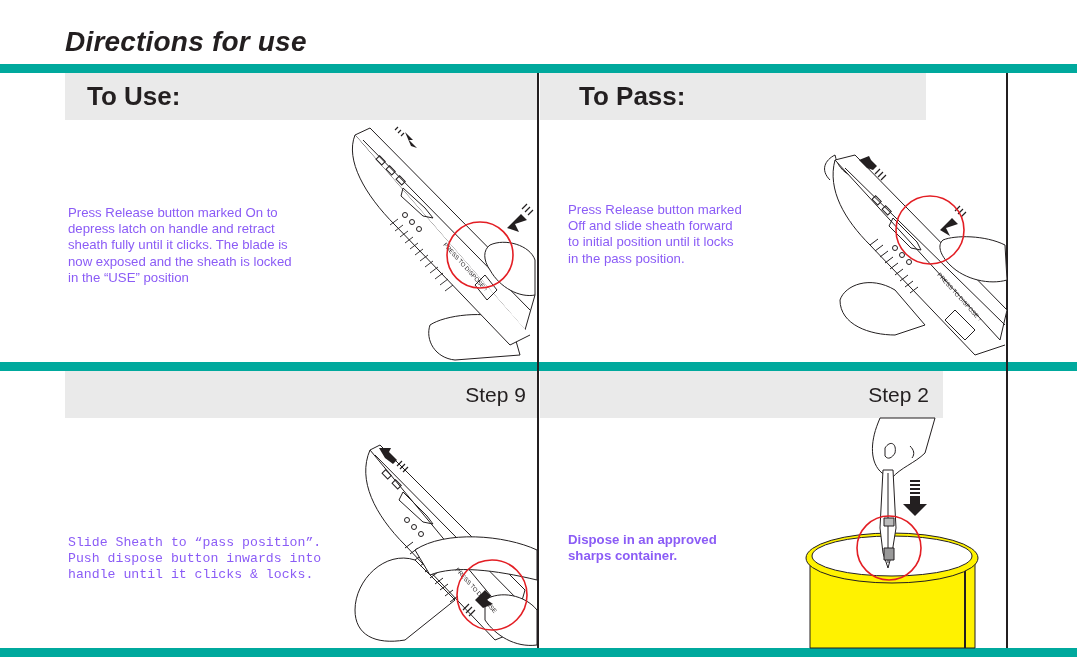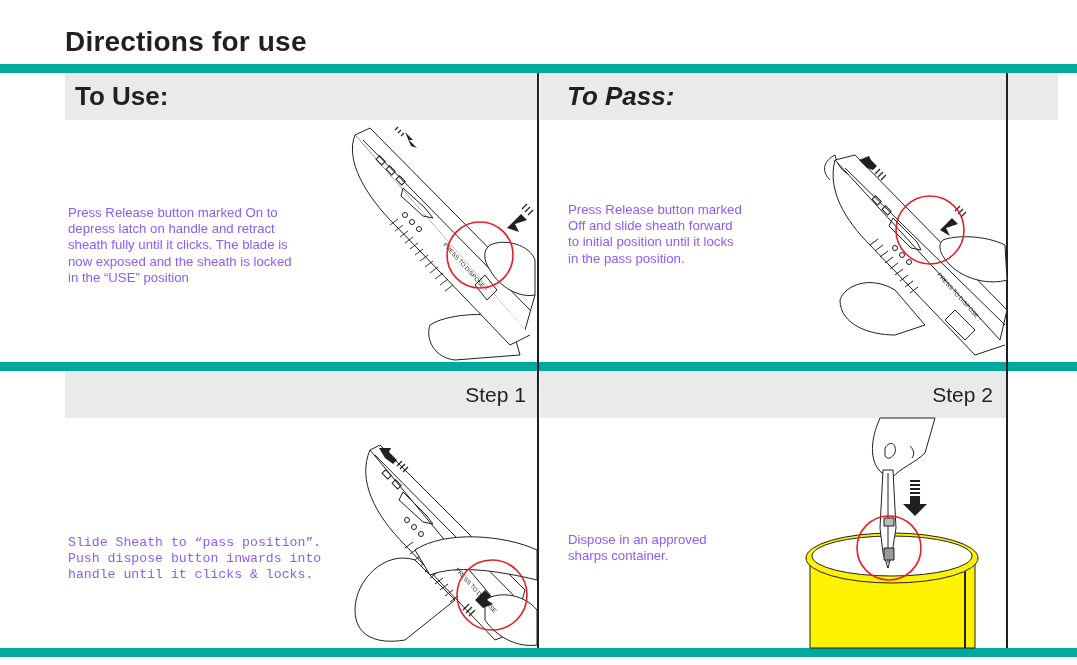--- a/index.html
+++ b/index.html
@@ -1,65 +1,65 @@
 <!DOCTYPE html>
 <html><head>
 <meta charset="utf-8">
 <style>
   html, body { margin:0; padding:0; background:#ffffff; }
   body { width:1077px; height:665px; position:relative; overflow:hidden;
          font-family:"Liberation Sans", sans-serif; color:#231f20; }
   .abs { position:absolute; }
-  .title { left:65px; top:26px; font-size:28px; font-weight:bold; letter-spacing:0.2px; }
+  .title { left:65px; top:26px; font-size:28px; font-weight:bold; font-style:italic; letter-spacing:0.2px; }
   .teal { left:0; width:1077px; height:9px; background:#00a99d; }
   .band { background:#eaeaea; height:47px; }
-  .head { font-size:26px; font-weight:bold; }
+  .head { font-size:26px; font-weight:bold;margin-left:12px; }
   .step { font-size:21px; }
   .vline { width:2px; background:#231f20; }
   .body-text { font-size:13.2px; line-height:16.2px; color:#8b5cf6; white-space:pre-line; }
   svg { position:absolute; overflow:visible; }
 </style>
 </head>
 <body>
 
 <div class="abs title">Directions for use</div>
 
 <div class="abs teal" style="top:64px;"></div>
 <div class="abs teal" style="top:362px;"></div>
 <div class="abs teal" style="top:648px;"></div>
 
 <div class="abs band" style="left:65px; top:73px; width:473px;">
   <span class="abs head" style="left:10px; top:8px;">To Use:</span>
 </div>
-<div class="abs band" style="left:540px; top:73px; width:518px;font-style:italic;">
+<div class="abs band" style="left:540px; top:73px; width:386px;">
   <span class="abs head" style="left:27px; top:8px;">To Pass:</span>
 </div>
 <div class="abs band" style="left:65px; top:371px; width:473px;">
-  <span class="abs step" style="right:12px; top:12px;">Step 1</span>
+  <span class="abs step" style="right:12px; top:12px;">Step 9</span>
 </div>
-<div class="abs band" style="left:540px; top:371px; width:467px;">
+<div class="abs band" style="left:540px; top:371px; width:403px;">
   <span class="abs step" style="right:14px; top:12px;">Step 2</span>
 </div>
 
 <div class="abs vline" style="left:537px; top:73px; height:575px;"></div>
 <div class="abs vline" style="left:1006px; top:73px; height:575px;"></div>
 
 <div class="abs body-text" style="left:68px; top:205px; width:280px;">Press Release button marked On to
 depress latch on handle and retract
 sheath fully until it clicks. The blade is
 now exposed and the sheath is locked
 in the “USE” position</div>
 <div class="abs body-text" style="left:568px; top:202px; width:230px;">Press Release button marked
 Off and slide sheath forward
 to initial position until it locks
 in the pass position.</div>
 <div class="abs body-text" style="left:68px; top:535px; width:280px;font-family:Liberation Mono, monospace;">Slide Sheath to “pass position”.
 Push dispose button inwards into
 handle until it clicks &amp; locks.</div>
-<div class="abs body-text" style="left:568px; top:532px; width:200px;">Dispose in an approved
+<div class="abs body-text" style="left:568px; top:532px; width:200px;font-weight:bold;">Dispose in an approved
 sharps container.</div>
 
 <svg style="left:335px; top:120px;" width="200" height="242" viewBox="0 0 200 242">
   <g fill="none" stroke="#231f20" stroke-width="1">
 
     <path d="M95 205 C110 195 150 190 175 200 L185 235 L120 240 C100 238 90 220 95 205 Z" fill="#fff"></path>
 
     <path d="M20 15 L35 8 L200 175 L190 210 Z" fill="#fff"></path>
     <path d="M20 15 C10 40 30 75 60 105 L175 225 L195 215" fill="#fff"></path>
     <line x1="28" y1="20" x2="195" y2="190"></line>

